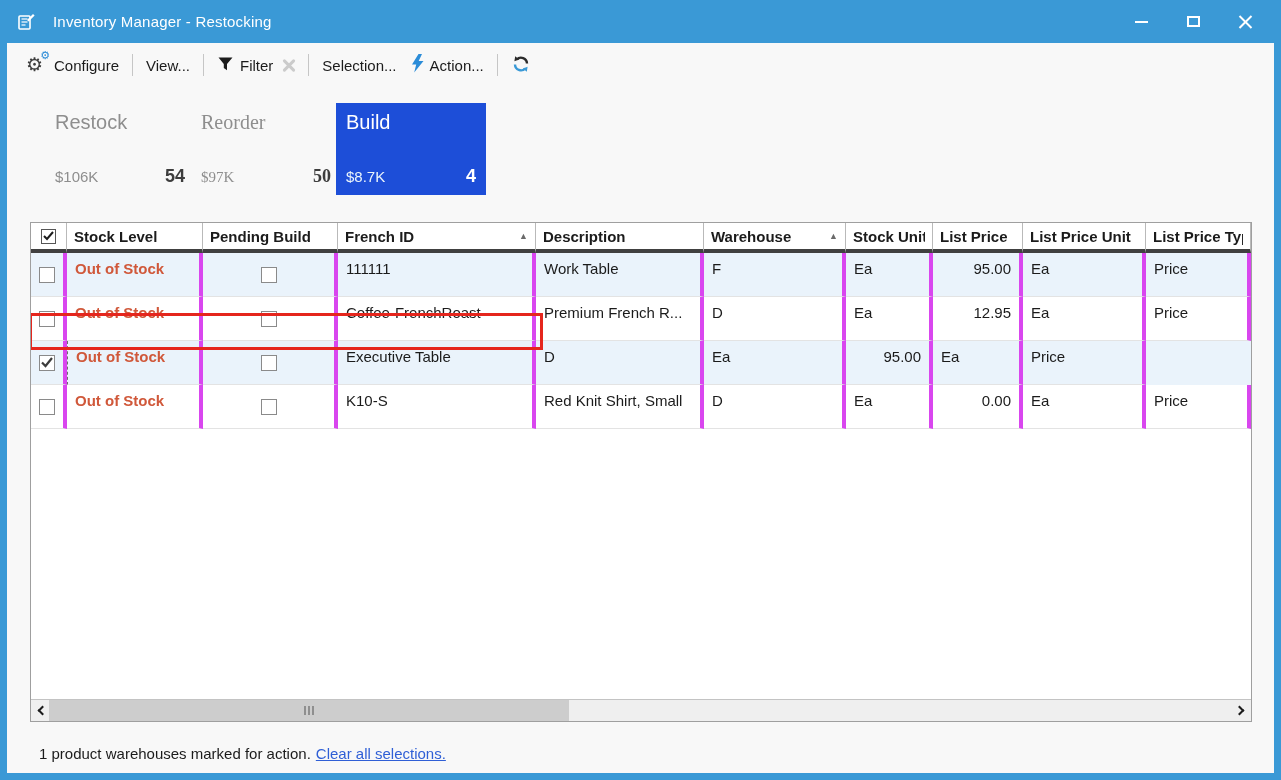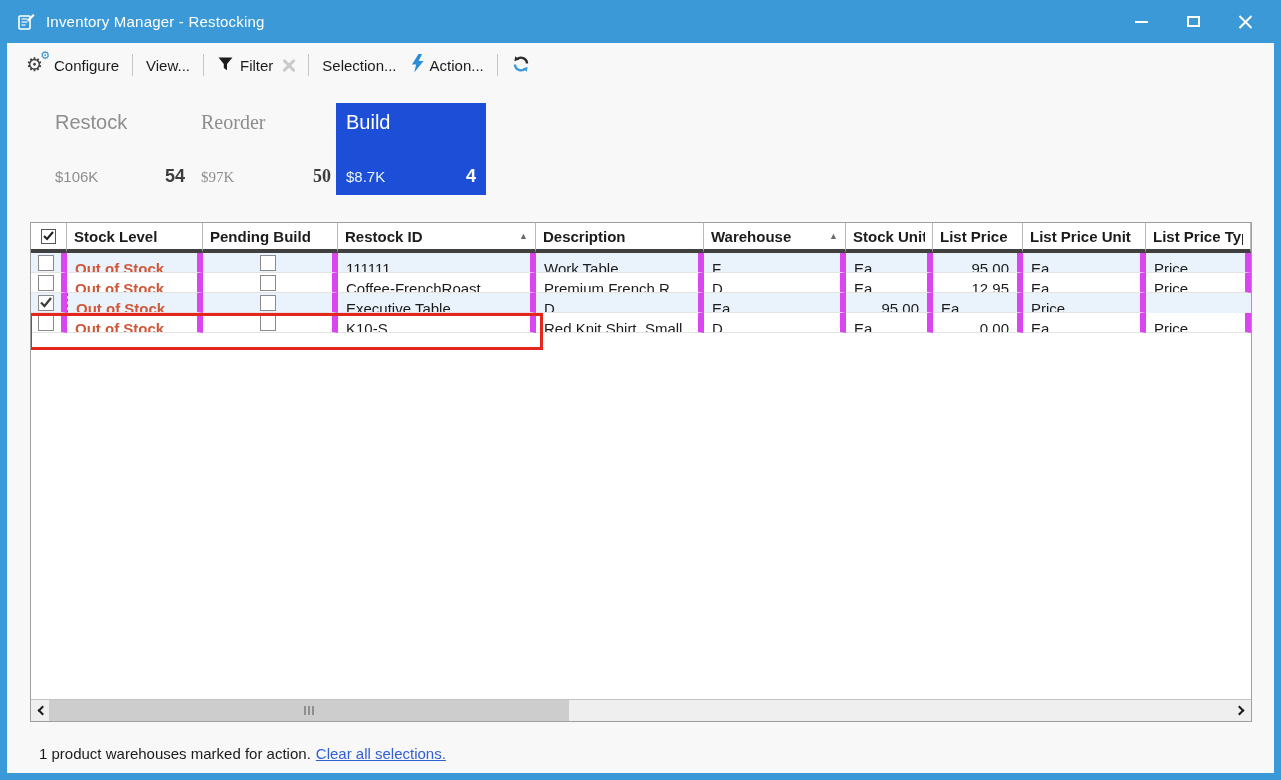--- a/index.html
+++ b/index.html
@@ -3,21 +3,21 @@
 <meta charset="utf-8">
 <style>
   * { margin:0; padding:0; box-sizing:border-box; }
   html,body { width:1281px; height:780px; }
   body { font-family:"Liberation Sans", sans-serif; position:relative; overflow:hidden; background:#3a99d6; }
 
   
   .titlebar { position:absolute; left:0; top:0; width:1281px; height:43px; background:#3a99d6;
               display:flex; align-items:center; color:#fff; }
   .app-icon { margin-left:14px; width:24px; height:24px; display:flex; align-items:center; justify-content:center; }
-  .title-text { margin-left:8px; font-size:15px; letter-spacing:.2px; }
+  .title-text { margin-left:15px; font-size:15px; letter-spacing:.2px; }
   .win-controls { position:absolute; right:10px; top:0; height:43px; display:flex; }
   .win-btn { width:52px; height:43px; display:flex; align-items:center; justify-content:center; cursor:default; }
   .glyph-min { width:13px; height:2px; background:#fff; }
   .glyph-max { width:13px; height:11px; border:2px solid #fff; }
   .glyph-close { position:relative; width:15px; height:15px; }
   .glyph-close::before,.glyph-close::after { content:""; position:absolute; left:-1px; top:6.5px; width:17px; height:2px; background:#fff; }
   .glyph-close::before { transform:rotate(45deg); }
   .glyph-close::after  { transform:rotate(-45deg); }
 
   .client { position:absolute; left:7px; top:43px; width:1267px; height:730px; background:#f8f8f8; }
@@ -43,22 +43,22 @@
   .card .c-count { font-size:18px; font-weight:bold; color:#3d3d3d;margin-left:16px; }
   .card.selected { background:#1d4ed8; color:#fff; }
   .card.selected .c-value { color:#eaf4fb; }
   .card.selected .c-count { color:#fff; }
   .card0{left:38px;} .card1{left:184px;font-family:Liberation Serif, serif;} .card2{left:329px;} .card3{left:493px;}
 
   
   .grid { position:absolute; left:23px; top:179px; width:1222px; height:500px; background:#fff; border:1px solid #9f9f9f; }
   .grid-inner { position:absolute; inset:0 0 22px 0; overflow:hidden; }
   .grid-row { display:grid; grid-template-columns:36px 136px 135px 198px 168px 142px 87px 90px 123px 1fr; }
-  .cell { padding:0 8px; height:20px; line-height:31px; font-size:15px; color:#1b1b1b;
-          border-right:6px solid #d946ef; overflow:hidden; white-space:nowrap; }
+  .cell { padding:0 8px; height:44px; line-height:31px; font-size:15px; color:#1b1b1b;
+          border-right:4px solid #d946ef; overflow:hidden; white-space:nowrap; }
   .hdr .cell { height:30px; line-height:29px; font-weight:bold; border-right:1px solid #b9b9b9; border-bottom:4px solid #404040;
                display:flex; align-items:center; gap:6px; padding:0 7px; }
   .hdr .cell .col-label { flex:1 1 auto; overflow:hidden; white-space:nowrap; }
   .sort-asc { font-size:9px; color:#6a6a6a; flex:0 0 auto; }
   .row-even { background:#eaf3fb; }
   .row-odd  { background:#ffffff; }
   .grid-row.data .cell { border-bottom:1px solid #e3e3e3; }
   .cell.c-check { display:flex; align-items:center; justify-content:center; padding:0; }
   .cell.c-num { text-align:right; display:block; }
   .stock-level { color:#d0583a; font-weight:bold; }
@@ -194,21 +194,21 @@
               </svg>
           </span>
         </div>
         <div class="cell">
             <span class="col-label">Stock Level</span>
           </div>
         <div class="cell">
             <span class="col-label">Pending Build</span>
           </div>
         <div class="cell">
-            <span class="col-label">Restock ID</span>
+            <span class="col-label">French ID</span>
             <span class="sort-asc">▲</span>
           </div>
         <div class="cell">
             <span class="col-label">Description</span>
           </div>
         <div class="cell">
             <span class="col-label">Warehouse</span>
             <span class="sort-asc">▲</span>
           </div>
         <div class="cell">

